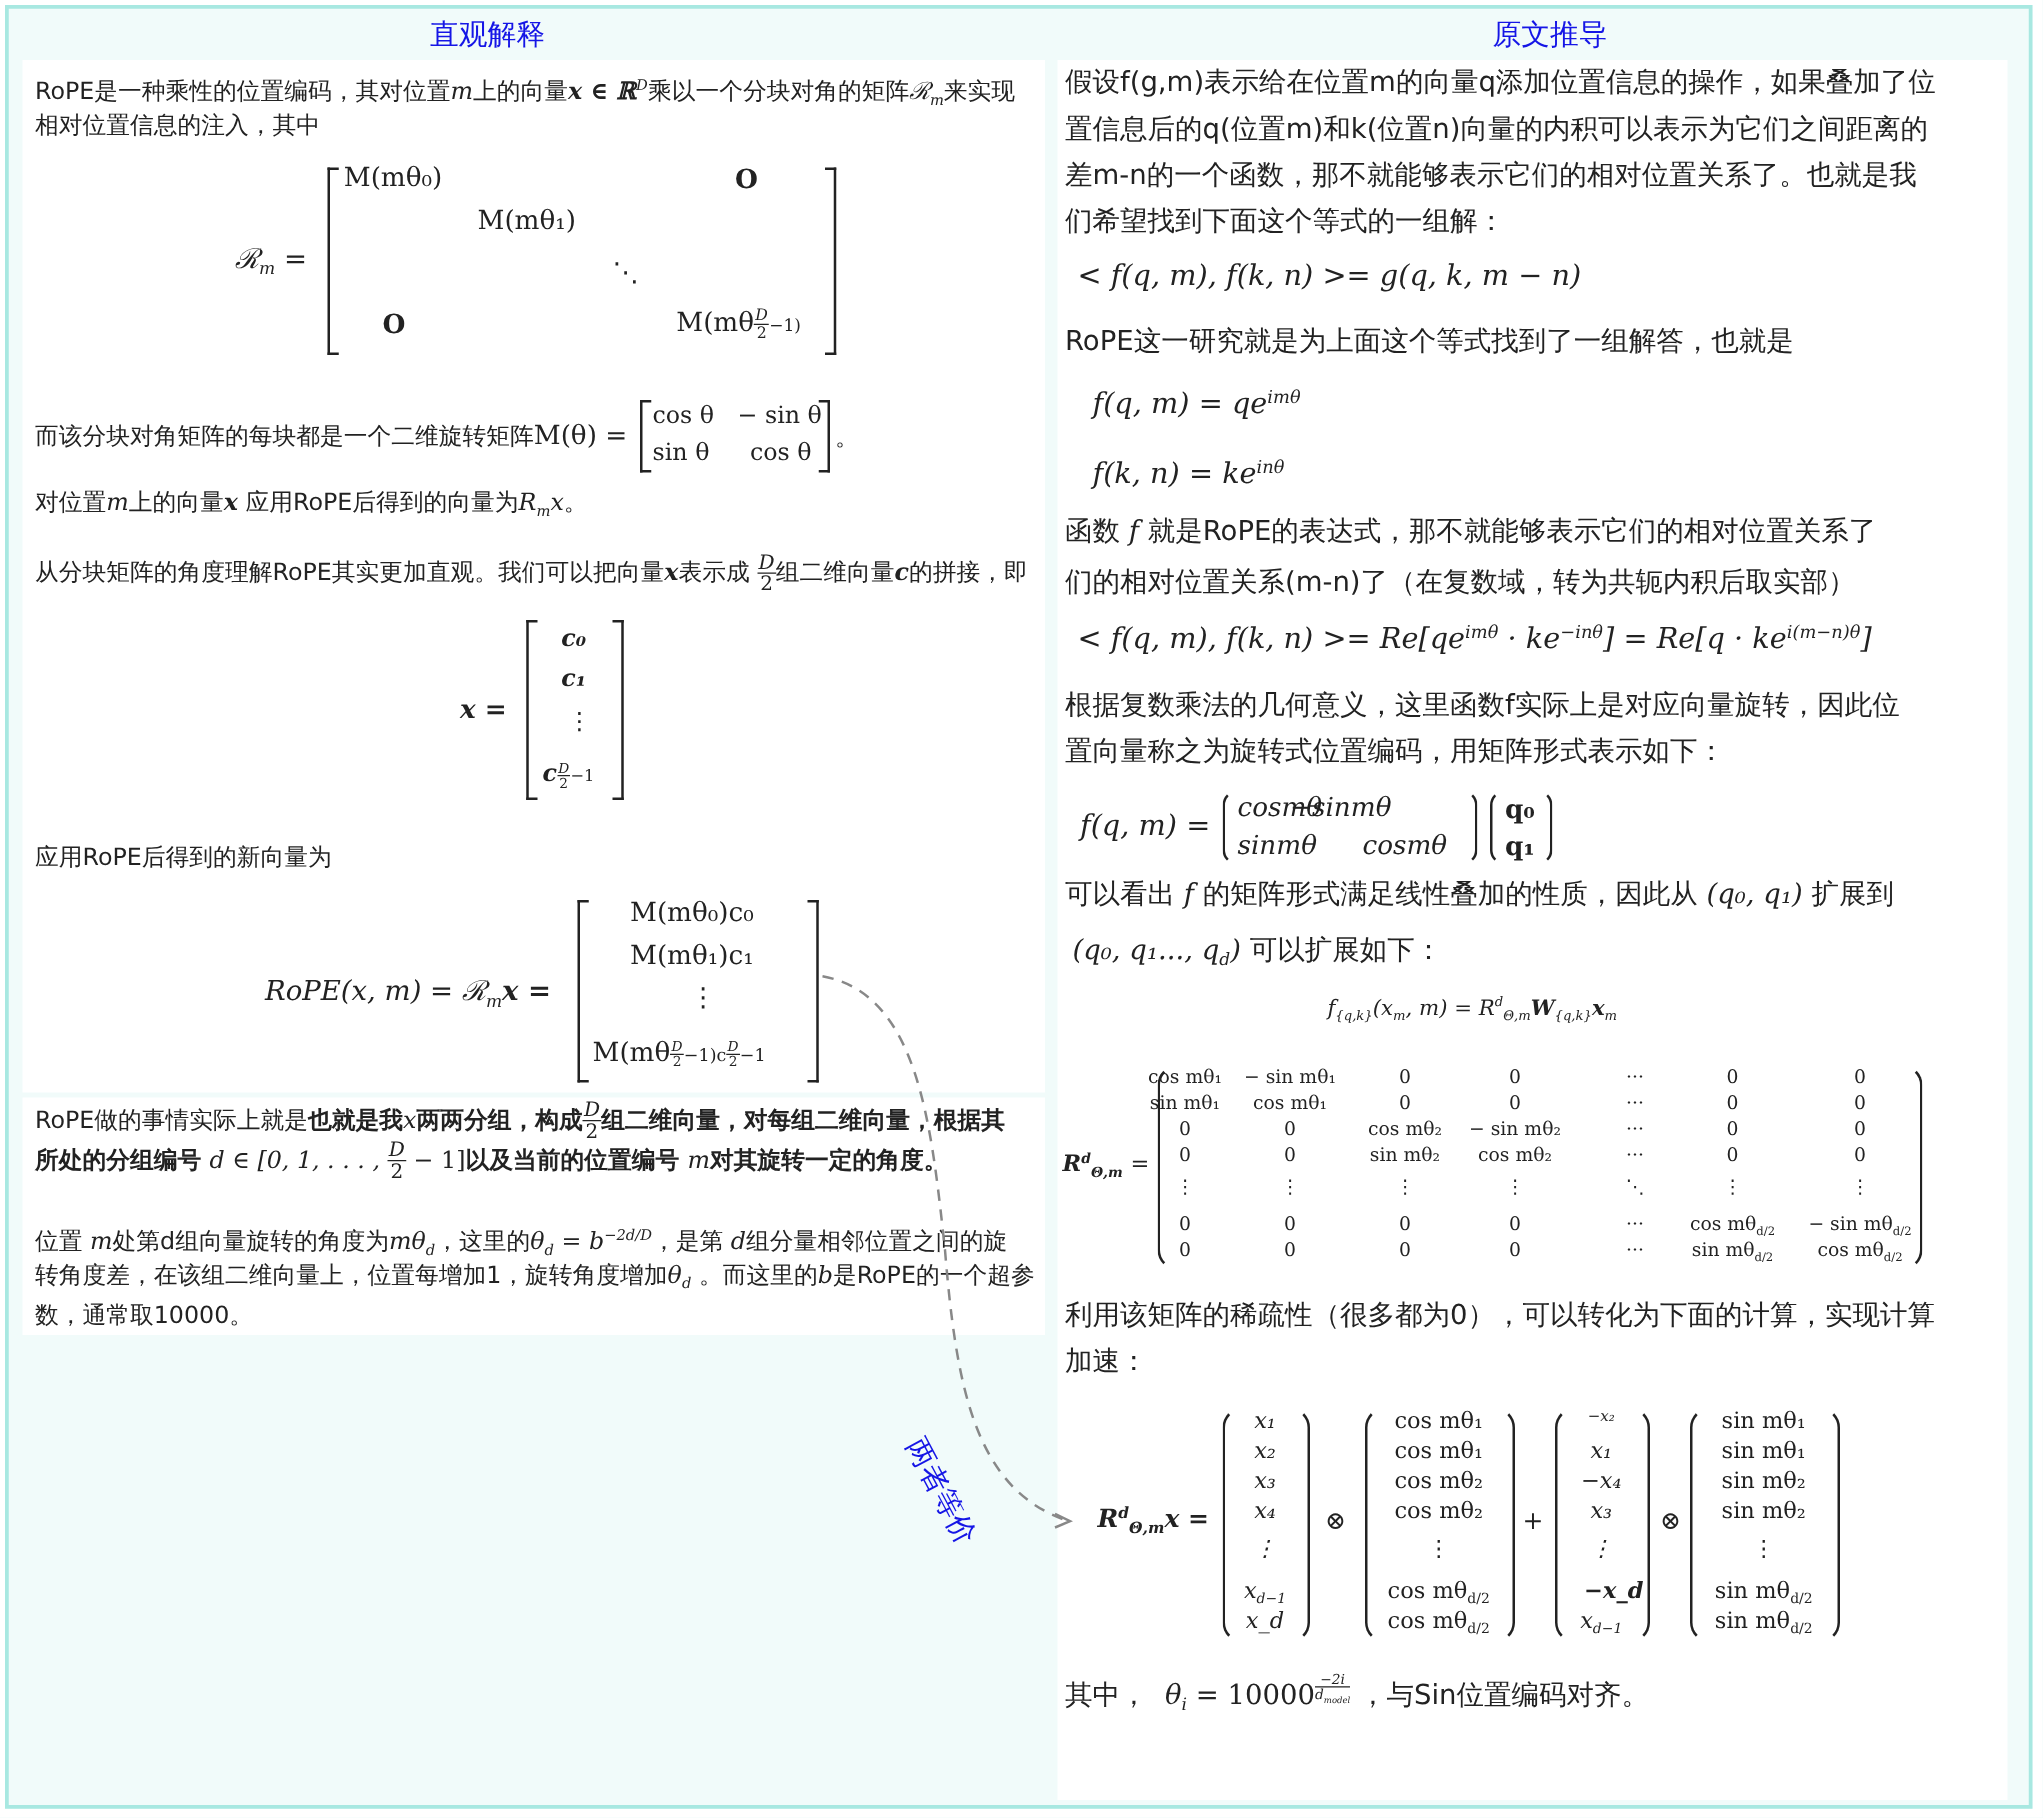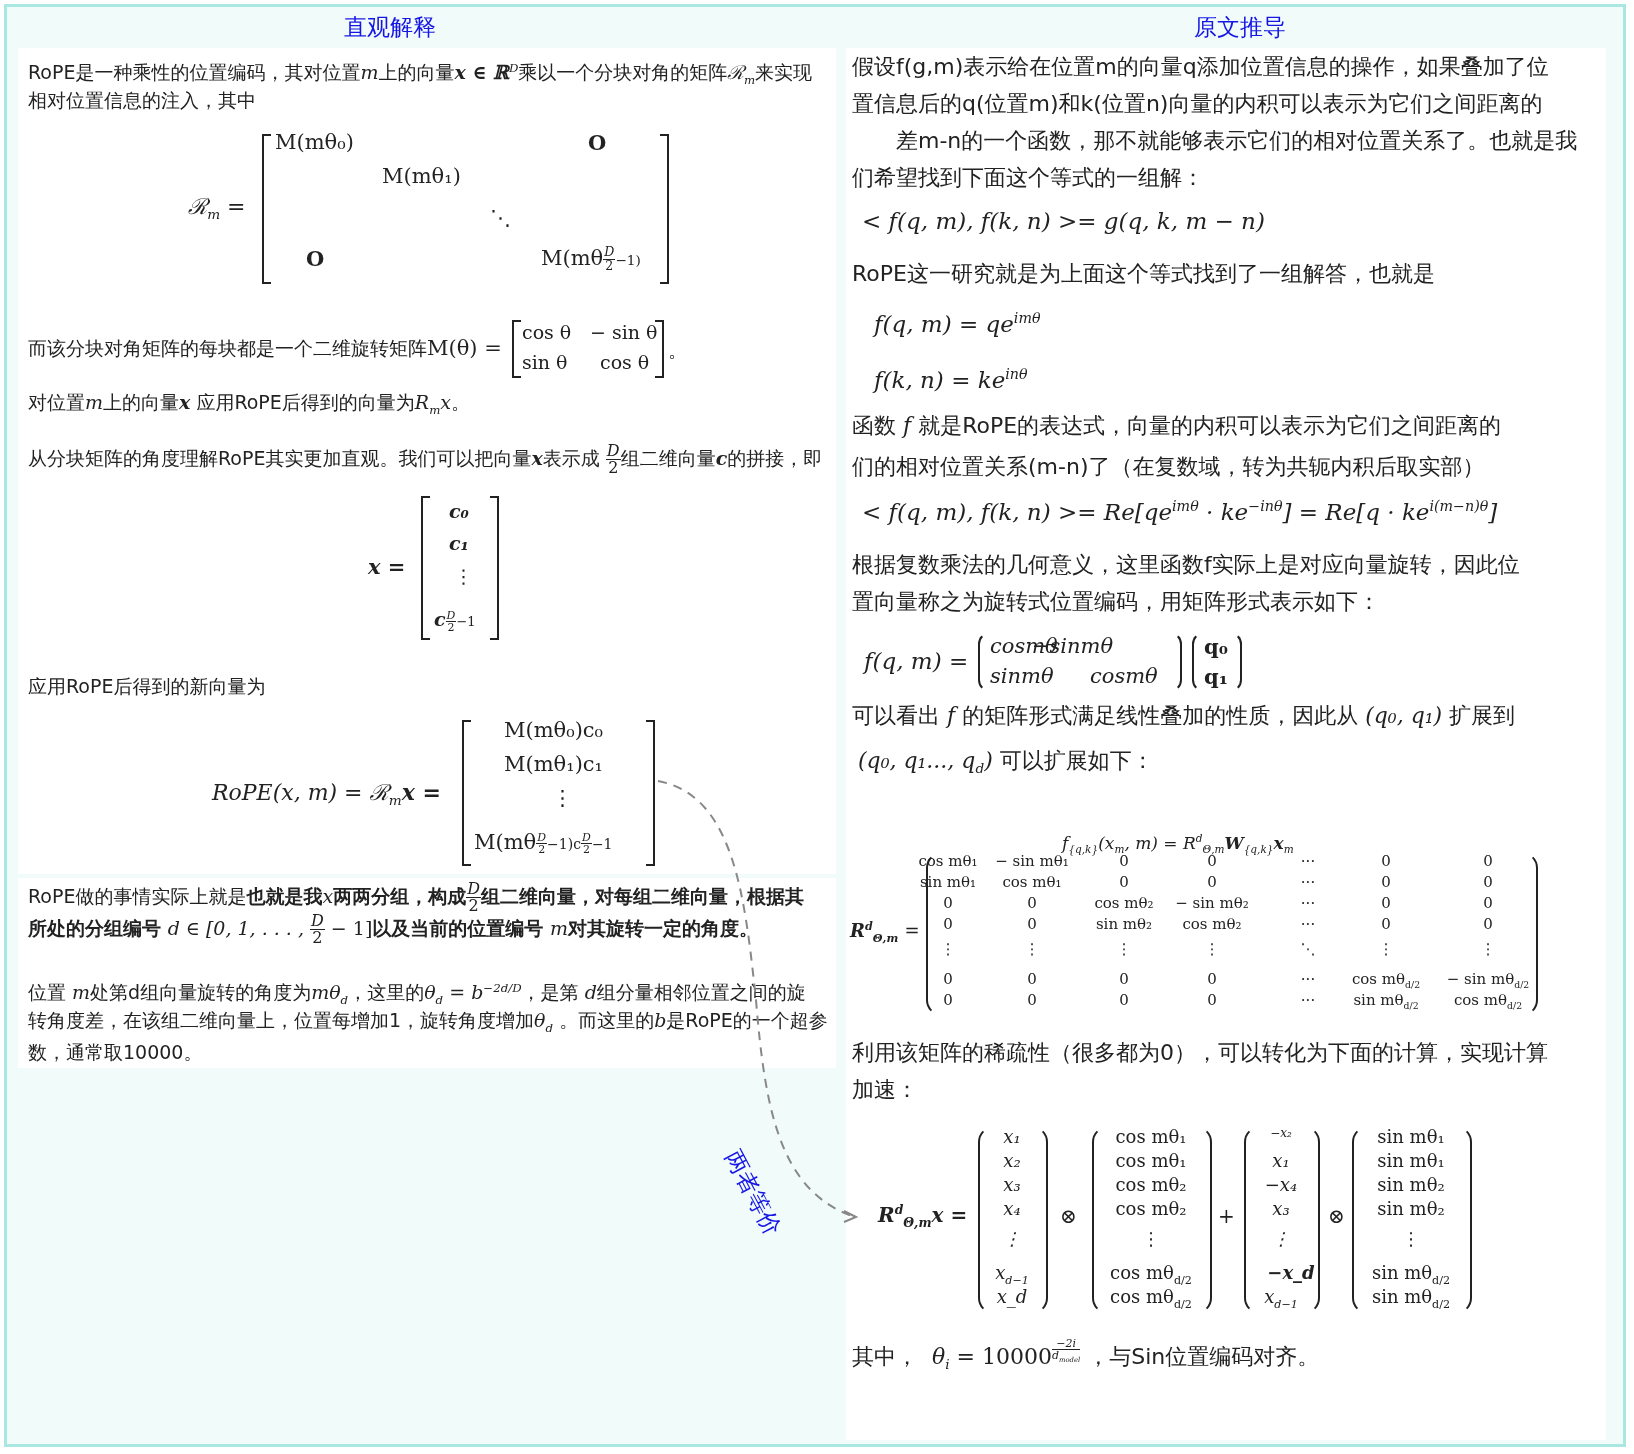--- a/index.html
+++ b/index.html
@@ -111,31 +111,31 @@
 </div>
 <div class="p" style="left:28px;top:1004px;">
   <span>转角度差，在该组二维向量上，位置每增加1，旋转角度增加</span><span class="m">θ</span><sub class="m">d</sub><span> 。而这里的</span><span class="m">b</span><span>是RoPE的一个超参</span>
 </div>
 <div class="p" style="left:28px;top:1036px;">数，通常取10000。</div>
 
 <div class="col" style="left:846px;top:48px;width:760px;height:1392px;"></div>
 
 <div class="pr" style="left:852px;top:48px;">假设f(g,m)表示给在位置m的向量q添加位置信息的操作，如果叠加了位</div>
 <div class="pr" style="left:852px;top:85px;">置信息后的q(位置m)和k(位置n)向量的内积可以表示为它们之间距离的</div>
-<div class="pr" style="left:852px;top:122px;margin-left:44px;">差m-n的一个函数，那不就能够表示它们的相对位置关系了。也就是我</div>
+<div class="pr" style="left:852px;top:122px;">差m-n的一个函数，那不就能够表示它们的相对位置关系了。也就是我</div>
 <div class="pr" style="left:852px;top:159px;">们希望找到下面这个等式的一组解：</div>
 
 <div class="eq m" style="left:862px;top:208px;font-size:23px;">&lt; f(q, m), f(k, n) &gt;= g(q, k, m − n)</div>
 
 <div class="pr" style="left:852px;top:255px;">RoPE这一研究就是为上面这个等式找到了一组解答，也就是</div>
 
 <div class="eq m" style="left:874px;top:310px;font-size:23px;"><span>f(q, m) = qe</span><sup>imθ</sup></div>
 <div class="eq m" style="left:874px;top:366px;font-size:23px;"><span>f(k, n) = ke</span><sup>inθ</sup></div>
 
-<div class="pr" style="left:852px;top:407px;"><span>函数 </span><span class="m">f</span><span> 就是RoPE的表达式，向量的内积可以表示为它们之间距离的</span></div>
+<div class="pr" style="left:852px;top:407px;"><span>函数 </span><span class="m">f</span><span> 就是RoPE的表达式，那不就能够表示它们的相对位置关系了</span></div>
 <div class="pr" style="left:852px;top:448px;">们的相对位置关系(m-n)了（在复数域，转为共轭内积后取实部）</div>
 
 <div class="eq m" style="left:862px;top:498px;font-size:23px;">
   <span>&lt; f(q, m), f(k, n) &gt;= Re[qe</span><sup>imθ</sup><span> · ke</span><sup>−inθ</sup><span>] = Re[q · ke</span><sup>i(m−n)θ</sup><span>]</span>
 </div>
 
 <div class="pr" style="left:852px;top:546px;">根据复数乘法的几何意义，这里函数f实际上是对应向量旋转，因此位</div>
 <div class="pr" style="left:852px;top:583px;">置向量称之为旋转式位置编码，用矩阵形式表示如下：</div>
 
 <div>
@@ -148,21 +148,21 @@
   <div class="cell m" style="left:1090px;top:664px;font-size:21px;">cosmθ</div>
   <div class="pa-l" style="left:1192px;top:632px;height:56px;"></div>
   <div class="pa-r" style="left:1230px;top:632px;height:56px;"></div>
   <div class="cell b" style="left:1204px;top:634px;font-size:21px;">q₀</div>
   <div class="cell b" style="left:1204px;top:664px;font-size:21px;">q₁</div>
 </div>
 
 <div class="pr" style="left:852px;top:697px;"><span>可以看出 </span><span class="m">f</span><span> 的矩阵形式满足线性叠加的性质，因此从 </span><span class="m">(q₀, q₁)</span><span> 扩展到</span></div>
 <div class="pr" style="left:858px;top:742px;"><span class="m">(q₀, q₁..., q</span><sub class="m">d</sub><span class="m">)</span><span> 可以扩展如下：</span></div>
 
-<div class="eq m" style="left:1062px;top:796px;font-size:17px;margin-top:36px;">
+<div class="eq m" style="left:1062px;top:796px;font-size:17px;">
   <span>f</span><sub>{q,k}</sub><span>(x</span><sub>m</sub><span>, m) = R</span><sup>d</sup><sub>Θ,m</sub><span class="b">W</span><sub>{q,k}</sub><span class="b">x</span><sub>m</sub>
 </div>
 
 <div id="big-matrix" style="position:absolute;left:846px;top:850px;width:760px;height:170px;">
   <div class="eq m b" style="left:4px;top:70px;font-size:18px;"><span>R</span><sup>d</sup><sub>Θ,m</sub> <span style="font-weight:normal;">=</span></div>
   <div class="pa-l" style="left:80px;top:2px;height:160px;border-radius:26px 0 0 26px;width:14px;"></div>
   <div class="pa-r" style="left:676px;top:2px;height:160px;border-radius:0 26px 26px 0;width:14px;"></div>
 <div class="cell" style="left: 52px; width: 100px; top: 2px; font-size: 15px;">cos mθ₁</div>
     <div class="cell" style="left: 136px; width: 100px; top: 2px; font-size: 15px;">− sin mθ₁</div>
     <div class="cell" style="left: 228px; width: 100px; top: 2px; font-size: 15px;">0</div>

